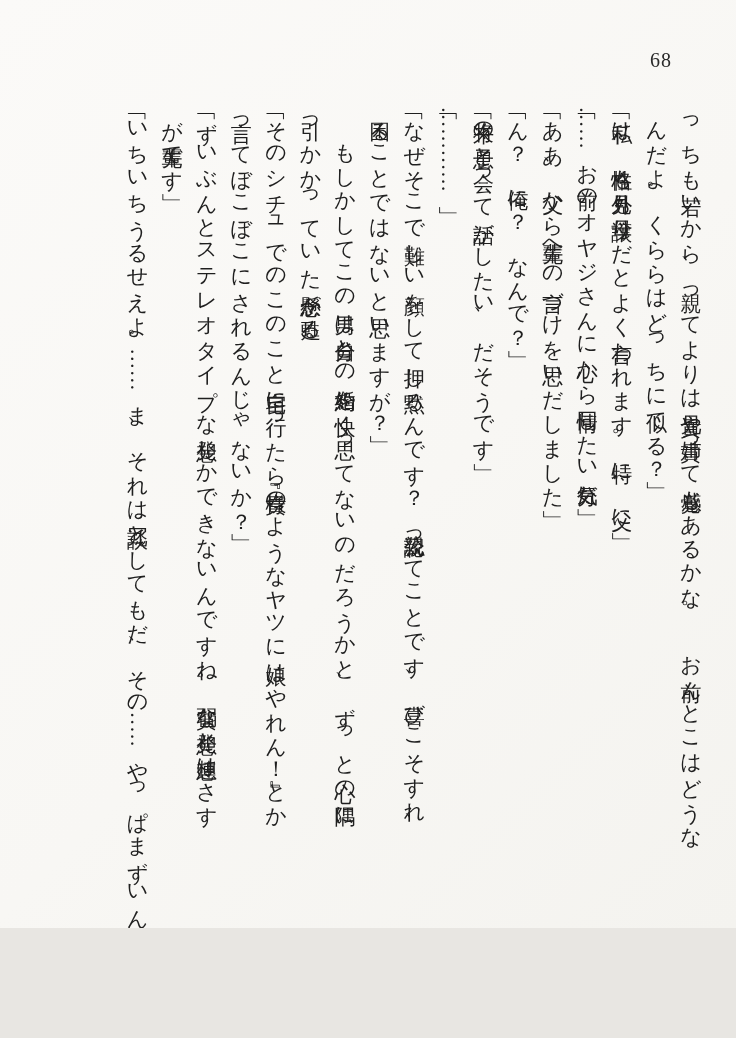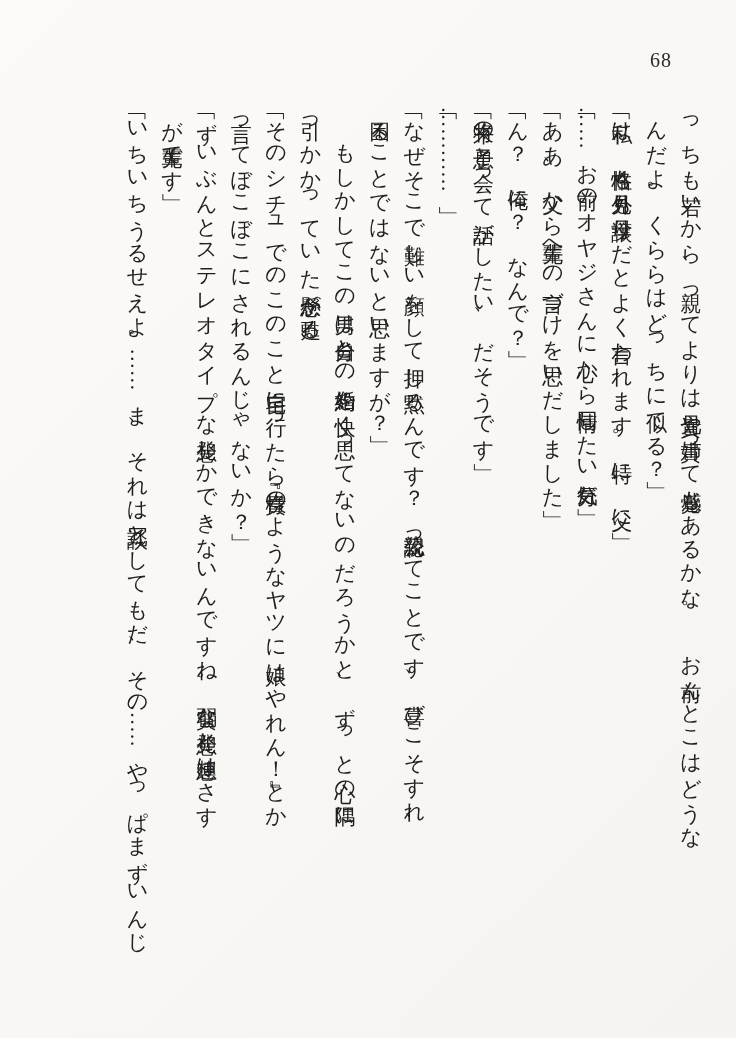--- a/index.html
+++ b/index.html
@@ -3,21 +3,21 @@
 <meta charset="utf-8">
 <style>
   html, body {
     margin: 0;
     padding: 0;
     background: #e8e6e2;
   }
   .page {
     position: relative;
     width: 736px;
-    height: 1038px;
+    height: 928px;
     margin: 0 auto;
     background: linear-gradient(135deg, #fbfaf8 0%, #f8f7f4 55%, #f4f3ef 100%);
     overflow: hidden;
     font-family: "Liberation Serif", "DejaVu Serif", serif;
   }
   .page-number {
     position: absolute;
     top: 49px;
     left: 650px;
     font-size: 20px;

